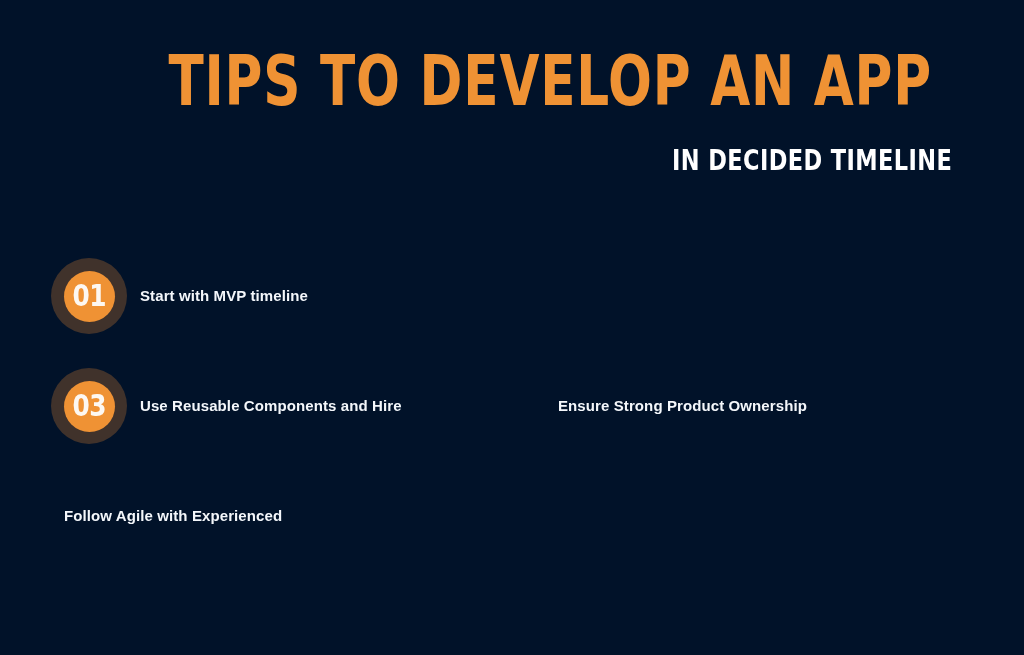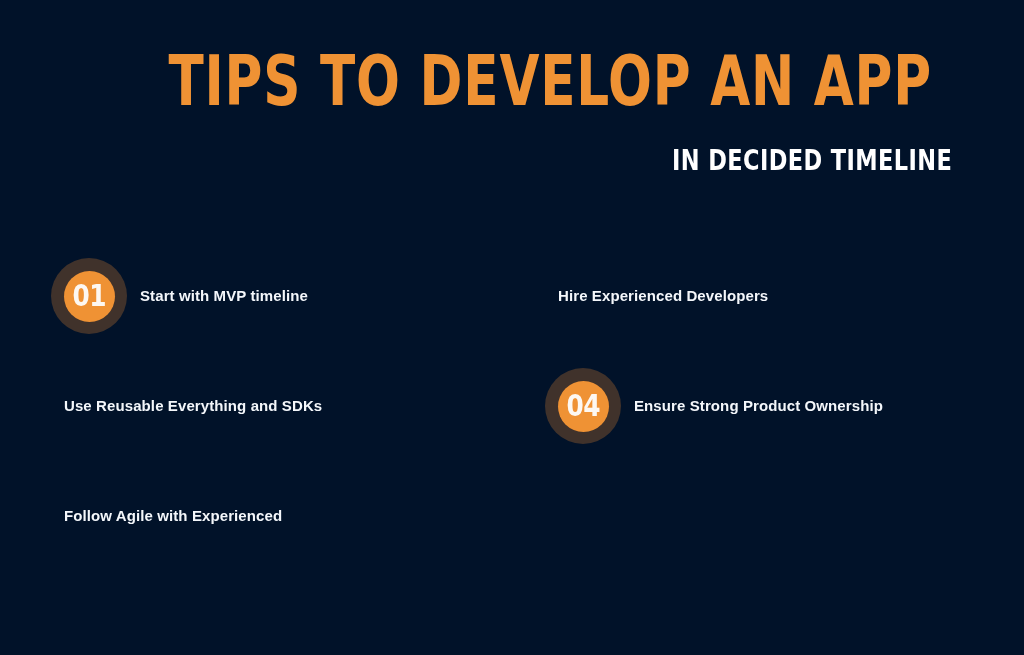--- a/index.html
+++ b/index.html
@@ -125,33 +125,32 @@
     <div class="tip">
       <div class="badge">
         <div class="badge-inner">
           <span class="badge-num">01</span>
         </div>
       </div>
       <span class="tip-label">Start with MVP timeline</span>
     </div>
 
     <div class="tip">
-      <span class="tip-label">Hire Experienced Developers</span>
-    </div>
-
-    <div class="tip">
-      <span class="tip-label">Use Reusable Everything and SDKs</span>
     </div>
 
     <div class="tip">
       <div class="badge">
         <div class="badge-inner">
-          <span class="badge-num">04</span>
+          <span class="badge-num">03</span>
         </div>
       </div>
+      <span class="tip-label">Use Reusable Components and Hire</span>
+    </div>
+
+    <div class="tip">
       <span class="tip-label">Ensure Strong Product Ownership</span>
     </div>
 
     <div class="tip">
       <span class="tip-label">Follow Agile with Experienced</span>
     </div>
 
 
   </div>
 </div>

